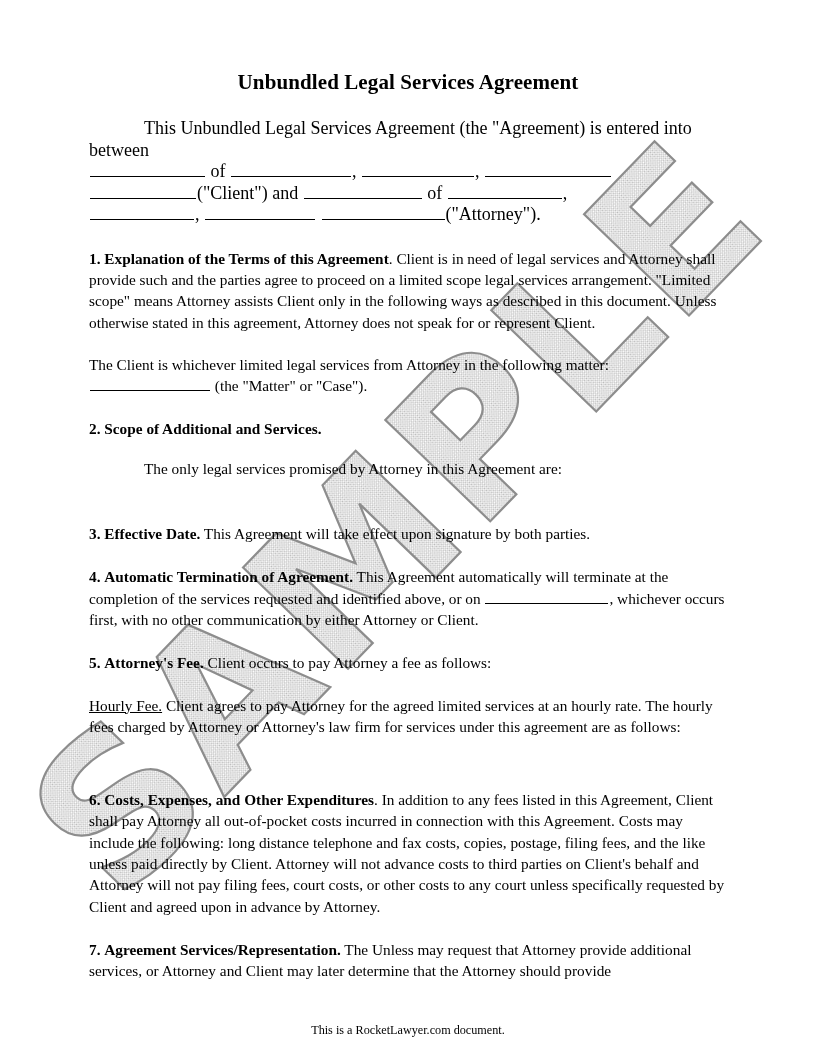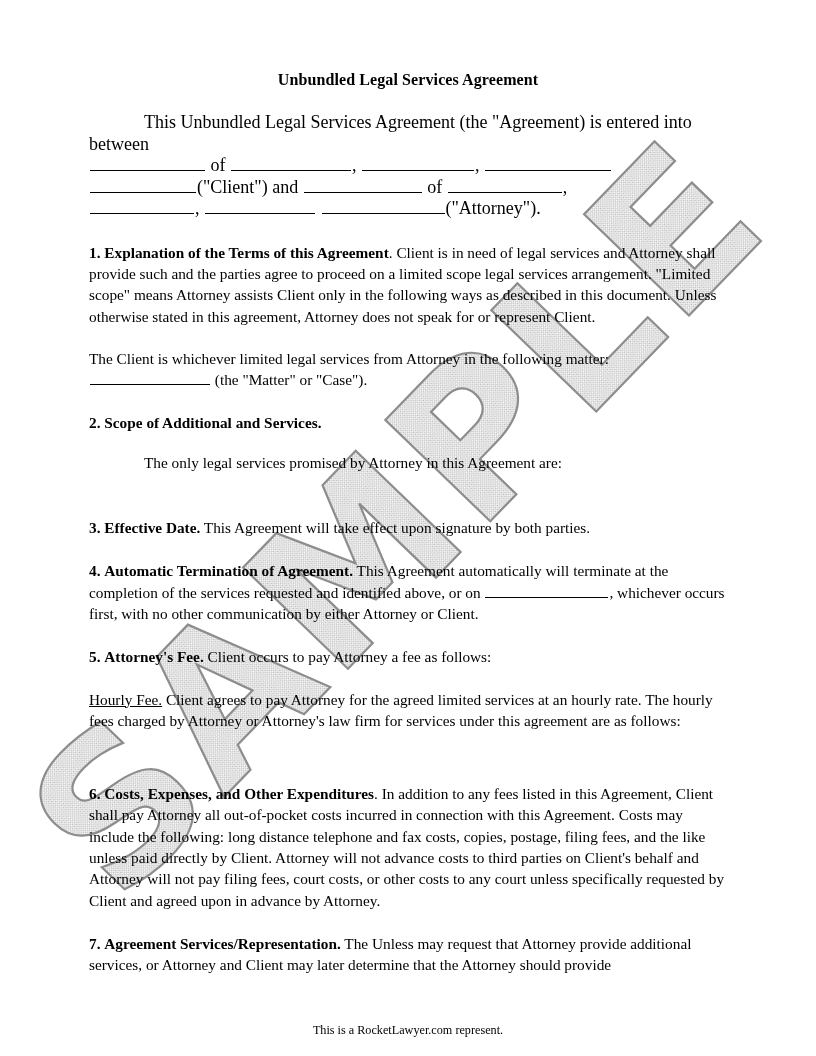--- a/index.html
+++ b/index.html
@@ -42,21 +42,21 @@
   .content {
     position: absolute;
     left: 89px;
     top: 0;
     width: 638px;
     z-index: 2;
   }
 
   .doc-title {
     text-align: center;
-    font-size: 16px;
+    font-size: 21px;
     font-weight: bold;
     letter-spacing: 0.1px;
     margin: 70px 0 0 0;
     line-height: 1.2;
   }
 
   .intro {
     margin-top: 23px;
     font-size: 18px;
     line-height: 21.5px;
@@ -179,15 +179,15 @@
     <div>
       <p class="para"><span class="sec-h">6.</span> <span class="sec-h">Costs, Expenses, and Other Expenditures</span><span>.</span><span> In addition to any fees listed in this Agreement, Client shall pay Attorney all out-of-pocket costs incurred in connection with this Agreement. Costs may include the following: long distance telephone and fax costs, copies, postage, filing fees, and the like unless paid directly by Client. Attorney will not advance costs to third parties on Client's behalf and Attorney will not pay filing fees, court costs, or other costs to any court unless specifically requested by Client and agreed upon in advance by Attorney.</span></p>
     </div>
 
     <div class="sec">
       <p class="para"><span class="sec-h">7.</span> <span class="sec-h">Agreement Services/Representation.</span><span> The Unless may request that Attorney provide additional services, or Attorney and Client may later determine that the Attorney should provide</span></p>
     </div>
 
   </div>
 
-  <div class="footer">This is a RocketLawyer.com represent.</div>
+  <div class="footer">This is a RocketLawyer.com document.</div>
 
 </div>
 
 </body></html>

